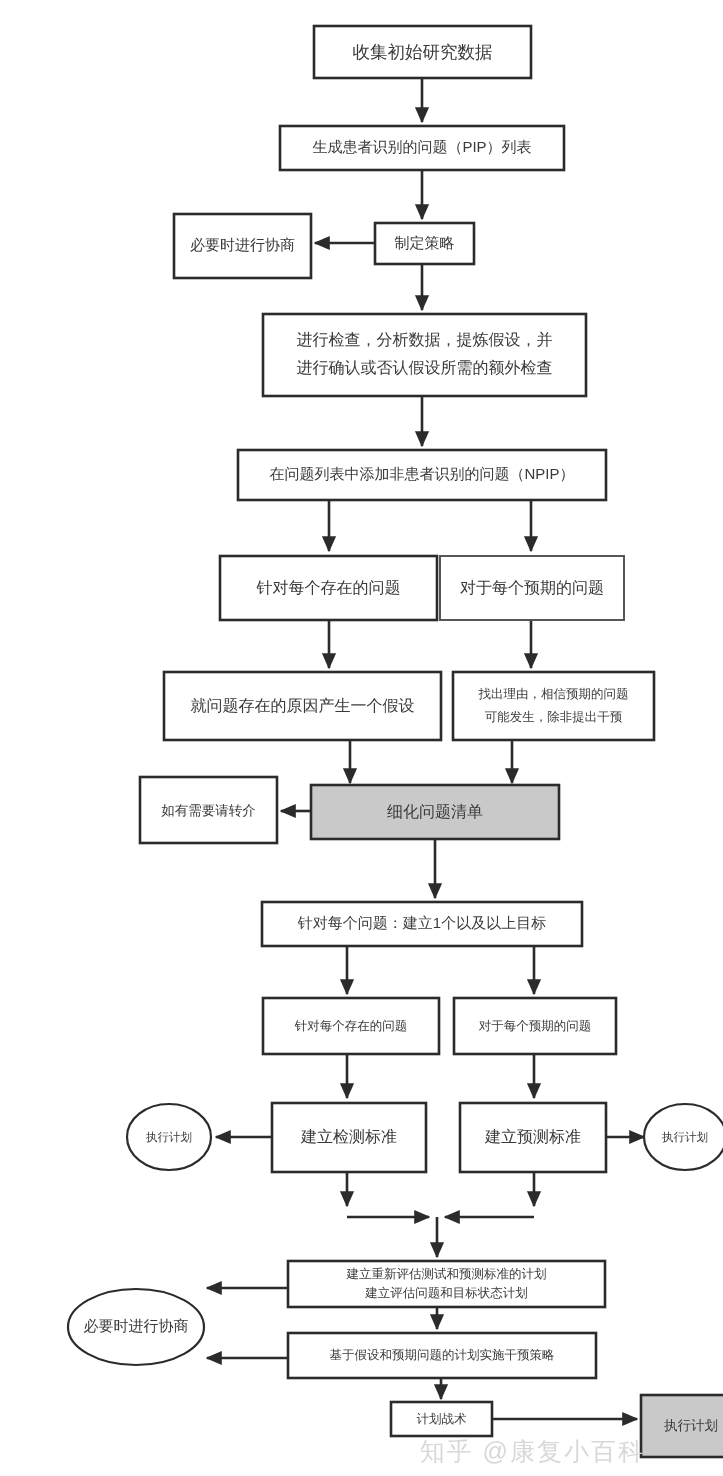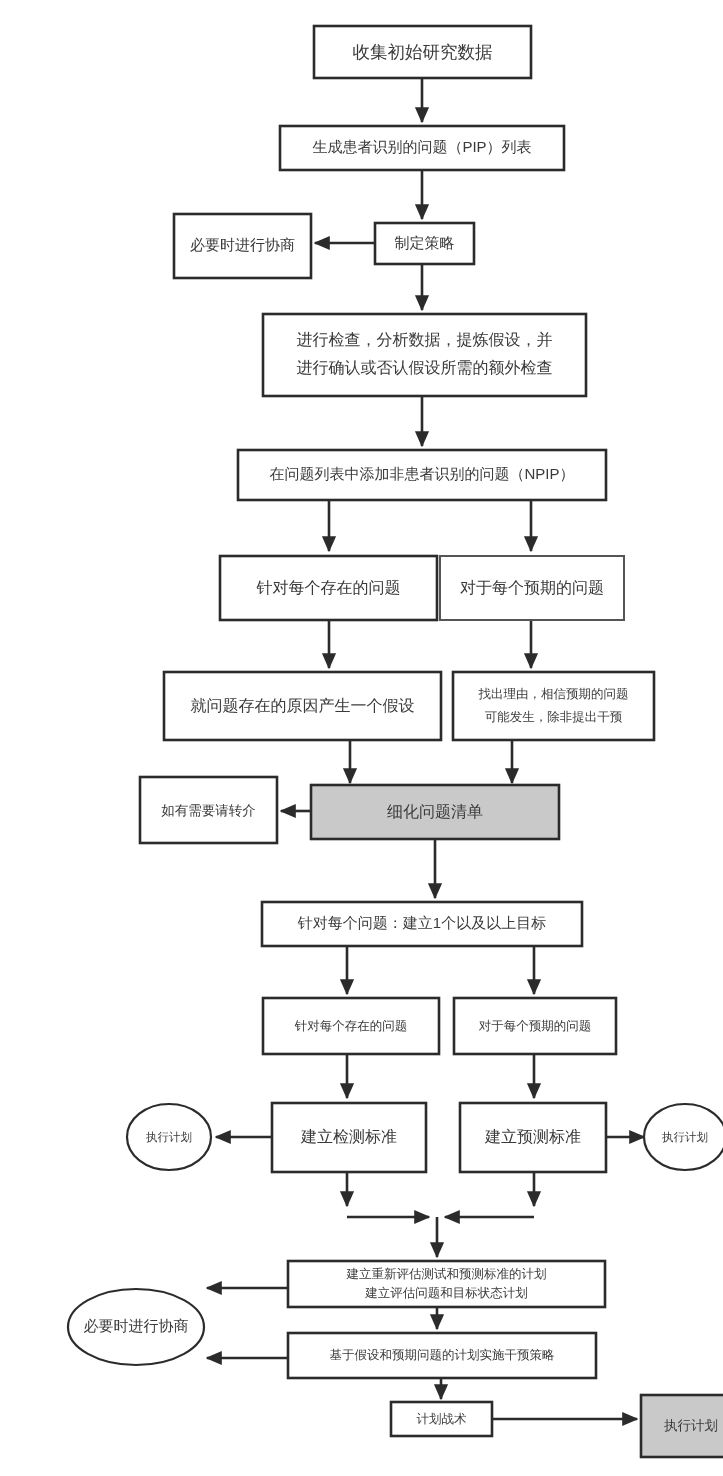--- a/index.html
+++ b/index.html
@@ -246,13 +246,14 @@
       <text class="node-label lbl-13" x="397.5" y="1419.5">计划战术</text>
     </g>
 
     <g>
       <rect class="node-rect shaded" x="597" y="1395" width="100" height="62"></rect>
       <text class="node-label lbl-14" x="647" y="1426">执行计划</text>
     </g>
 
   </svg>
 
+  <div class="watermark">知乎 @康复小百科</div>
 </div>
 
 </body></html>

